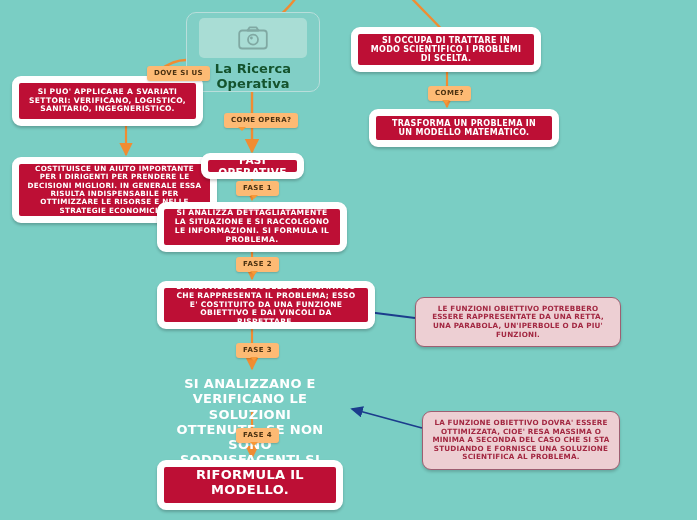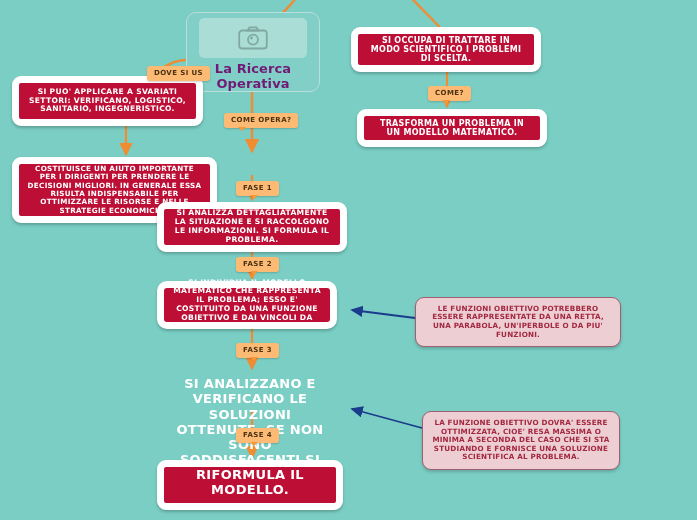--- a/index.html
+++ b/index.html
@@ -59,21 +59,21 @@
   .central .thumb{
     margin:5px auto 0;
     width:108px;height:48px;
     background:#a9ddd5;
     border-radius:5px;
     display:flex;align-items:center;justify-content:center;
   }
   .central .thumb svg{opacity:.55;}
   .central .label{
     margin-top:3px;
-    font-size:13px;font-weight:bold;color:#701a75;
+    font-size:13px;font-weight:bold;color:#14532d;
     letter-spacing:.1px;
   }
 
   
   .olabel{
     position:absolute;
     background:#fdba74;
     color:#4a3111;
     font-size:7px;
     font-weight:bold;
@@ -87,24 +87,24 @@
   .olabel.tail::after{
     content:"";position:absolute;bottom:-3px;left:14px;
     border-left:4px solid transparent;border-right:4px solid transparent;
     border-top:4px solid #f79837;
   }
 
   
   #n-settori   {left:12px; top:76px;  width:191px; height:50px; font-size:7.6px;}
   #n-aiuto     {left:12px; top:157px; width:205px; height:66px; font-size:7.2px;}
   #n-scelta    {left:351px;top:27px;  width:190px; height:45px; font-size:8px;}
-  #n-trasforma {left:357px;top:109px; width:190px; height:38px; font-size:8px;}
+  #n-trasforma {left:369px;top:109px; width:190px; height:38px; font-size:8px;}
   #n-fasi      {left:201px;top:153px; width:103px; height:22px; font-size:10.5px;}
   #n-fase1     {left:157px;top:202px; width:190px; height:50px; font-size:7.6px;}
-  #n-fase2     {left:157px;top:281px; width:180px; height:48px; font-size:7.6px;border-radius:10px;}
+  #n-fase2     {left:157px;top:281px; width:218px; height:48px; font-size:7.6px;}
   #n-fase3     {left:157px;top:371px; width:190px; height:41px; font-size:7.6px;}
   #n-fase4     {left:157px;top:460px; width:186px; height:50px; font-size:13px;align-items:flex-end;}
   #n-note1     {left:415px;top:297px; width:206px; height:50px; font-size:7.2px;}
   #n-note2     {left:422px;top:411px; width:198px; height:59px; font-size:7.2px;}
 
   
   #l-dove   {left:147px;top:66px;}
   #l-come   {left:224px;top:113px;}
   #l-come2  {left:428px;top:86px;}
   #l-fase1  {left:236px;top:181px;}
@@ -168,20 +168,23 @@
   </div>
 
   <div class="node red" id="n-scelta">
     <span class="txt">SI OCCUPA DI TRATTARE IN MODO SCIENTIFICO I PROBLEMI DI SCELTA.</span>
   </div>
 
   <div class="node red" id="n-trasforma">
     <span class="txt">TRASFORMA UN PROBLEMA IN UN MODELLO MATEMATICO.</span>
   </div>
 
+  <div class="node red" id="n-fasi">
+    <span class="txt">FASI OPERATIVE</span>
+  </div>
 
   <div class="node red" id="n-fase1">
     <span class="txt">SI ANALIZZA DETTAGLIATAMENTE LA SITUAZIONE E SI RACCOLGONO LE INFORMAZIONI. SI FORMULA IL PROBLEMA.</span>
   </div>
 
   <div class="node red" id="n-fase2">
     <span class="txt">SI INDIVIDUA IL MODELLO MATEMATICO CHE RAPPRESENTA IL PROBLEMA; ESSO E' COSTITUITO DA UNA FUNZIONE OBIETTIVO E DAI VINCOLI DA RISPETTARE.</span>
   </div>
 
 

